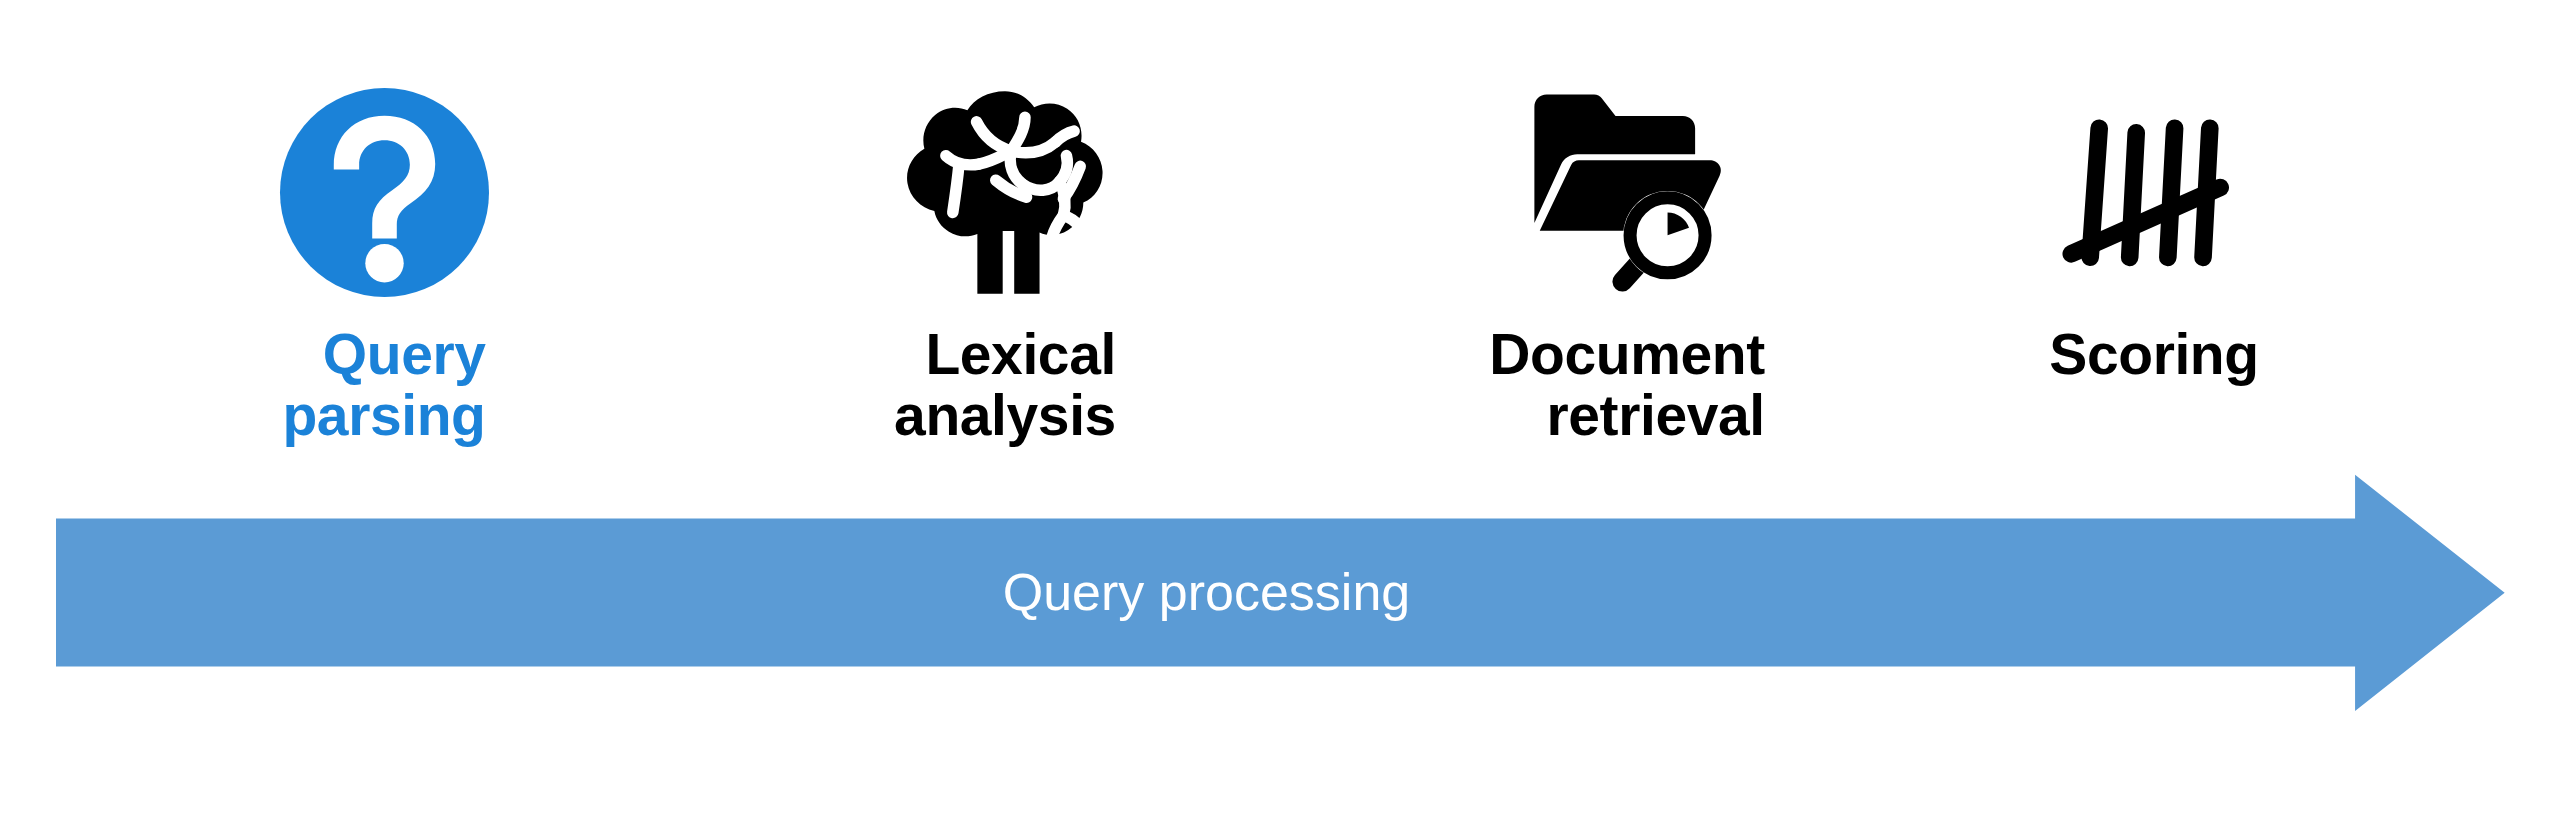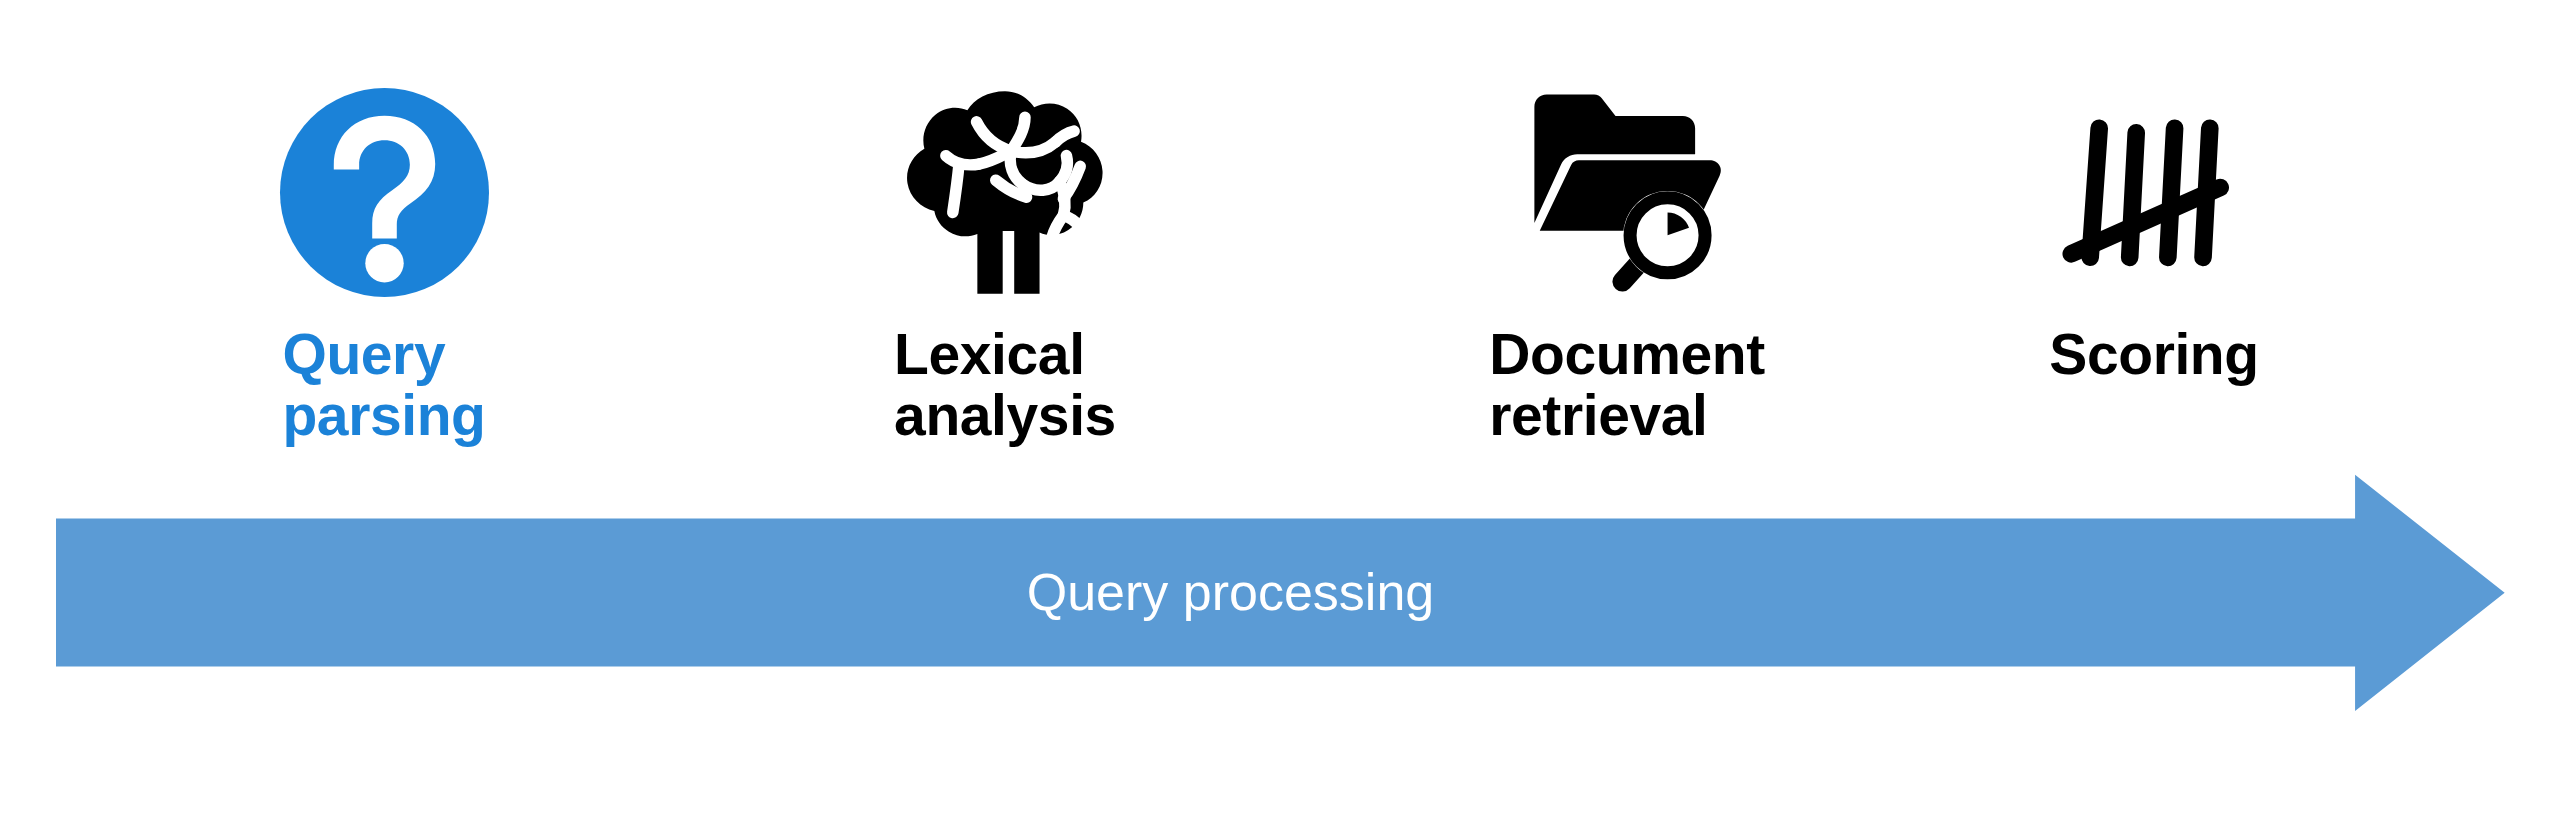--- a/index.html
+++ b/index.html
@@ -36,21 +36,21 @@
     width: 215px;
     height: 230px;
     display: flex;
     align-items: center;
     justify-content: center;
   }
   .stage-icon svg { display: block; overflow: visible; }
 
   .stage-label {
     margin-top: 12.3px;
-    text-align: left;
+    text-align: right;
     font-weight: bold;
     font-size: 57px;
     line-height: 1.07;
     letter-spacing: -0.4px;
     color: #000000;
     white-space: pre-line;
   }
   .stage-label.accent { color: #1B82D8; }
 
   
@@ -80,21 +80,20 @@
     width: 2301px;
     height: 148px;
     display: flex;
     align-items: center;
     justify-content: center;
     color: #ffffff;
     font-size: 52px;
     font-weight: normal;
     letter-spacing: 0px;
     pointer-events: none;
-    padding-left: 24px;
   }
 </style>
 </head>
 <body>
 
 <div id="canvas">
 
   <div class="stage" id="stage-0">
     <div class="stage-icon">
       <svg width="209" height="209" viewBox="0 0 272 272" aria-hidden="true">

